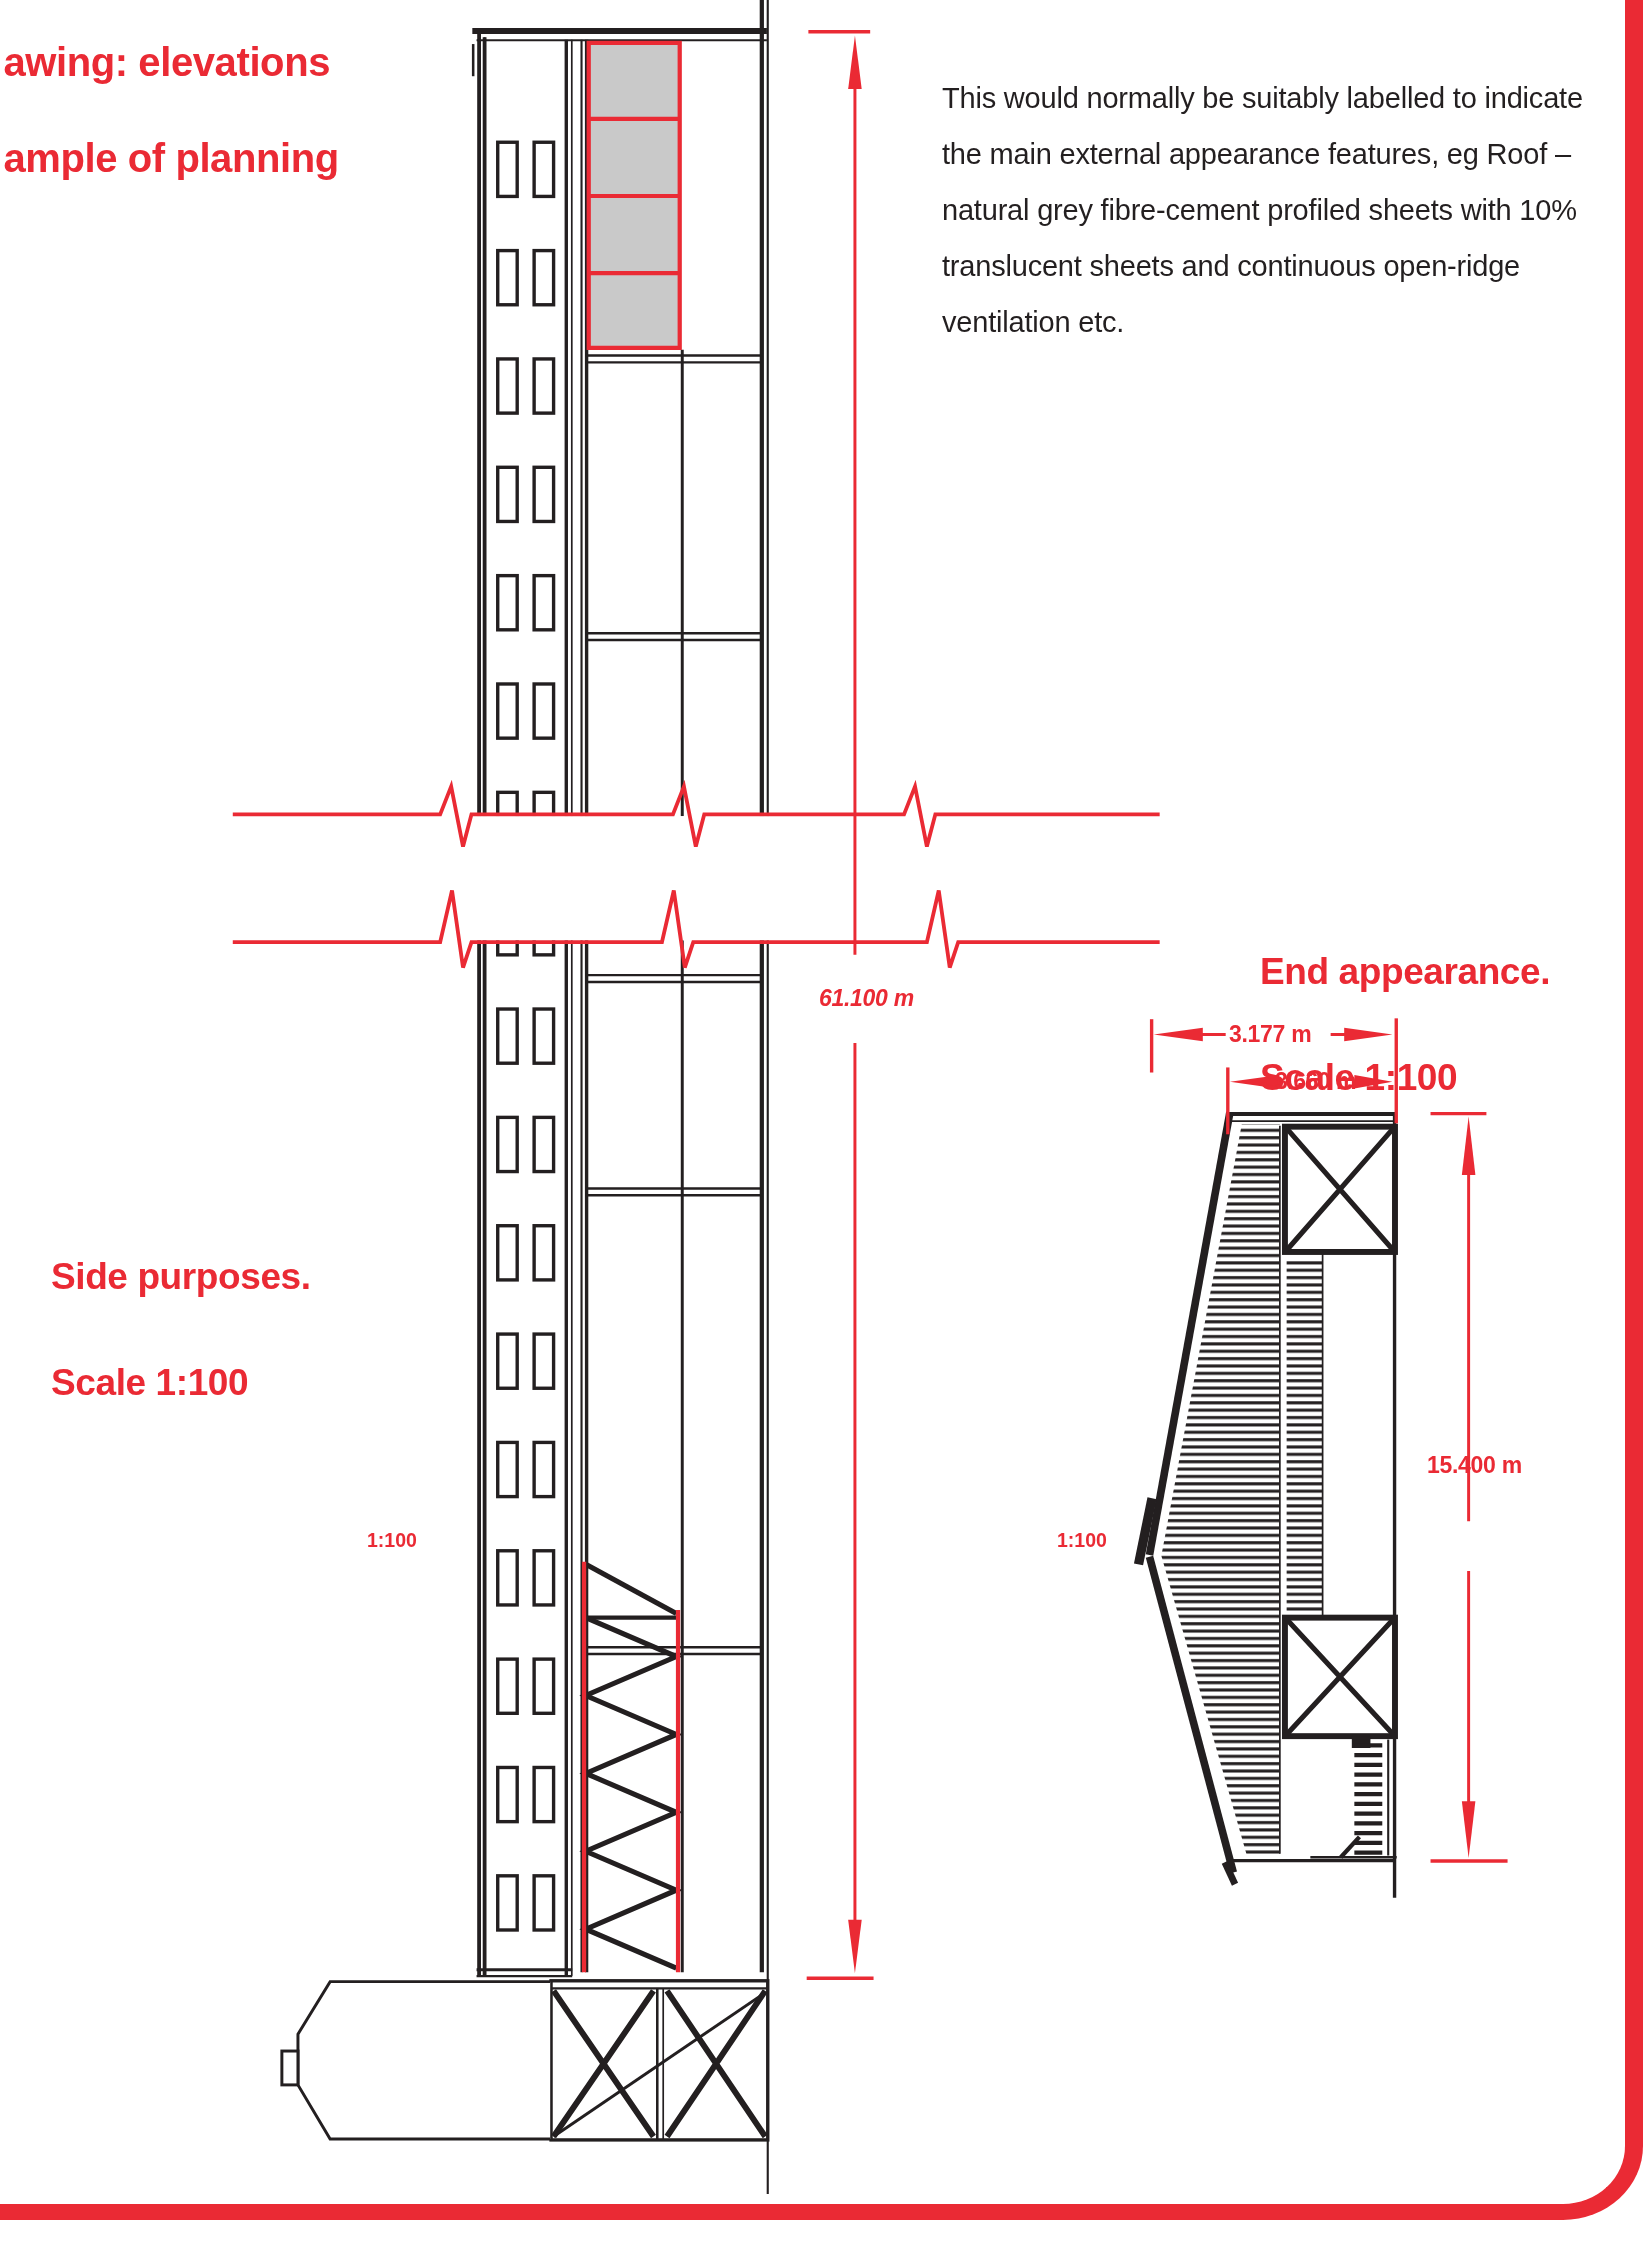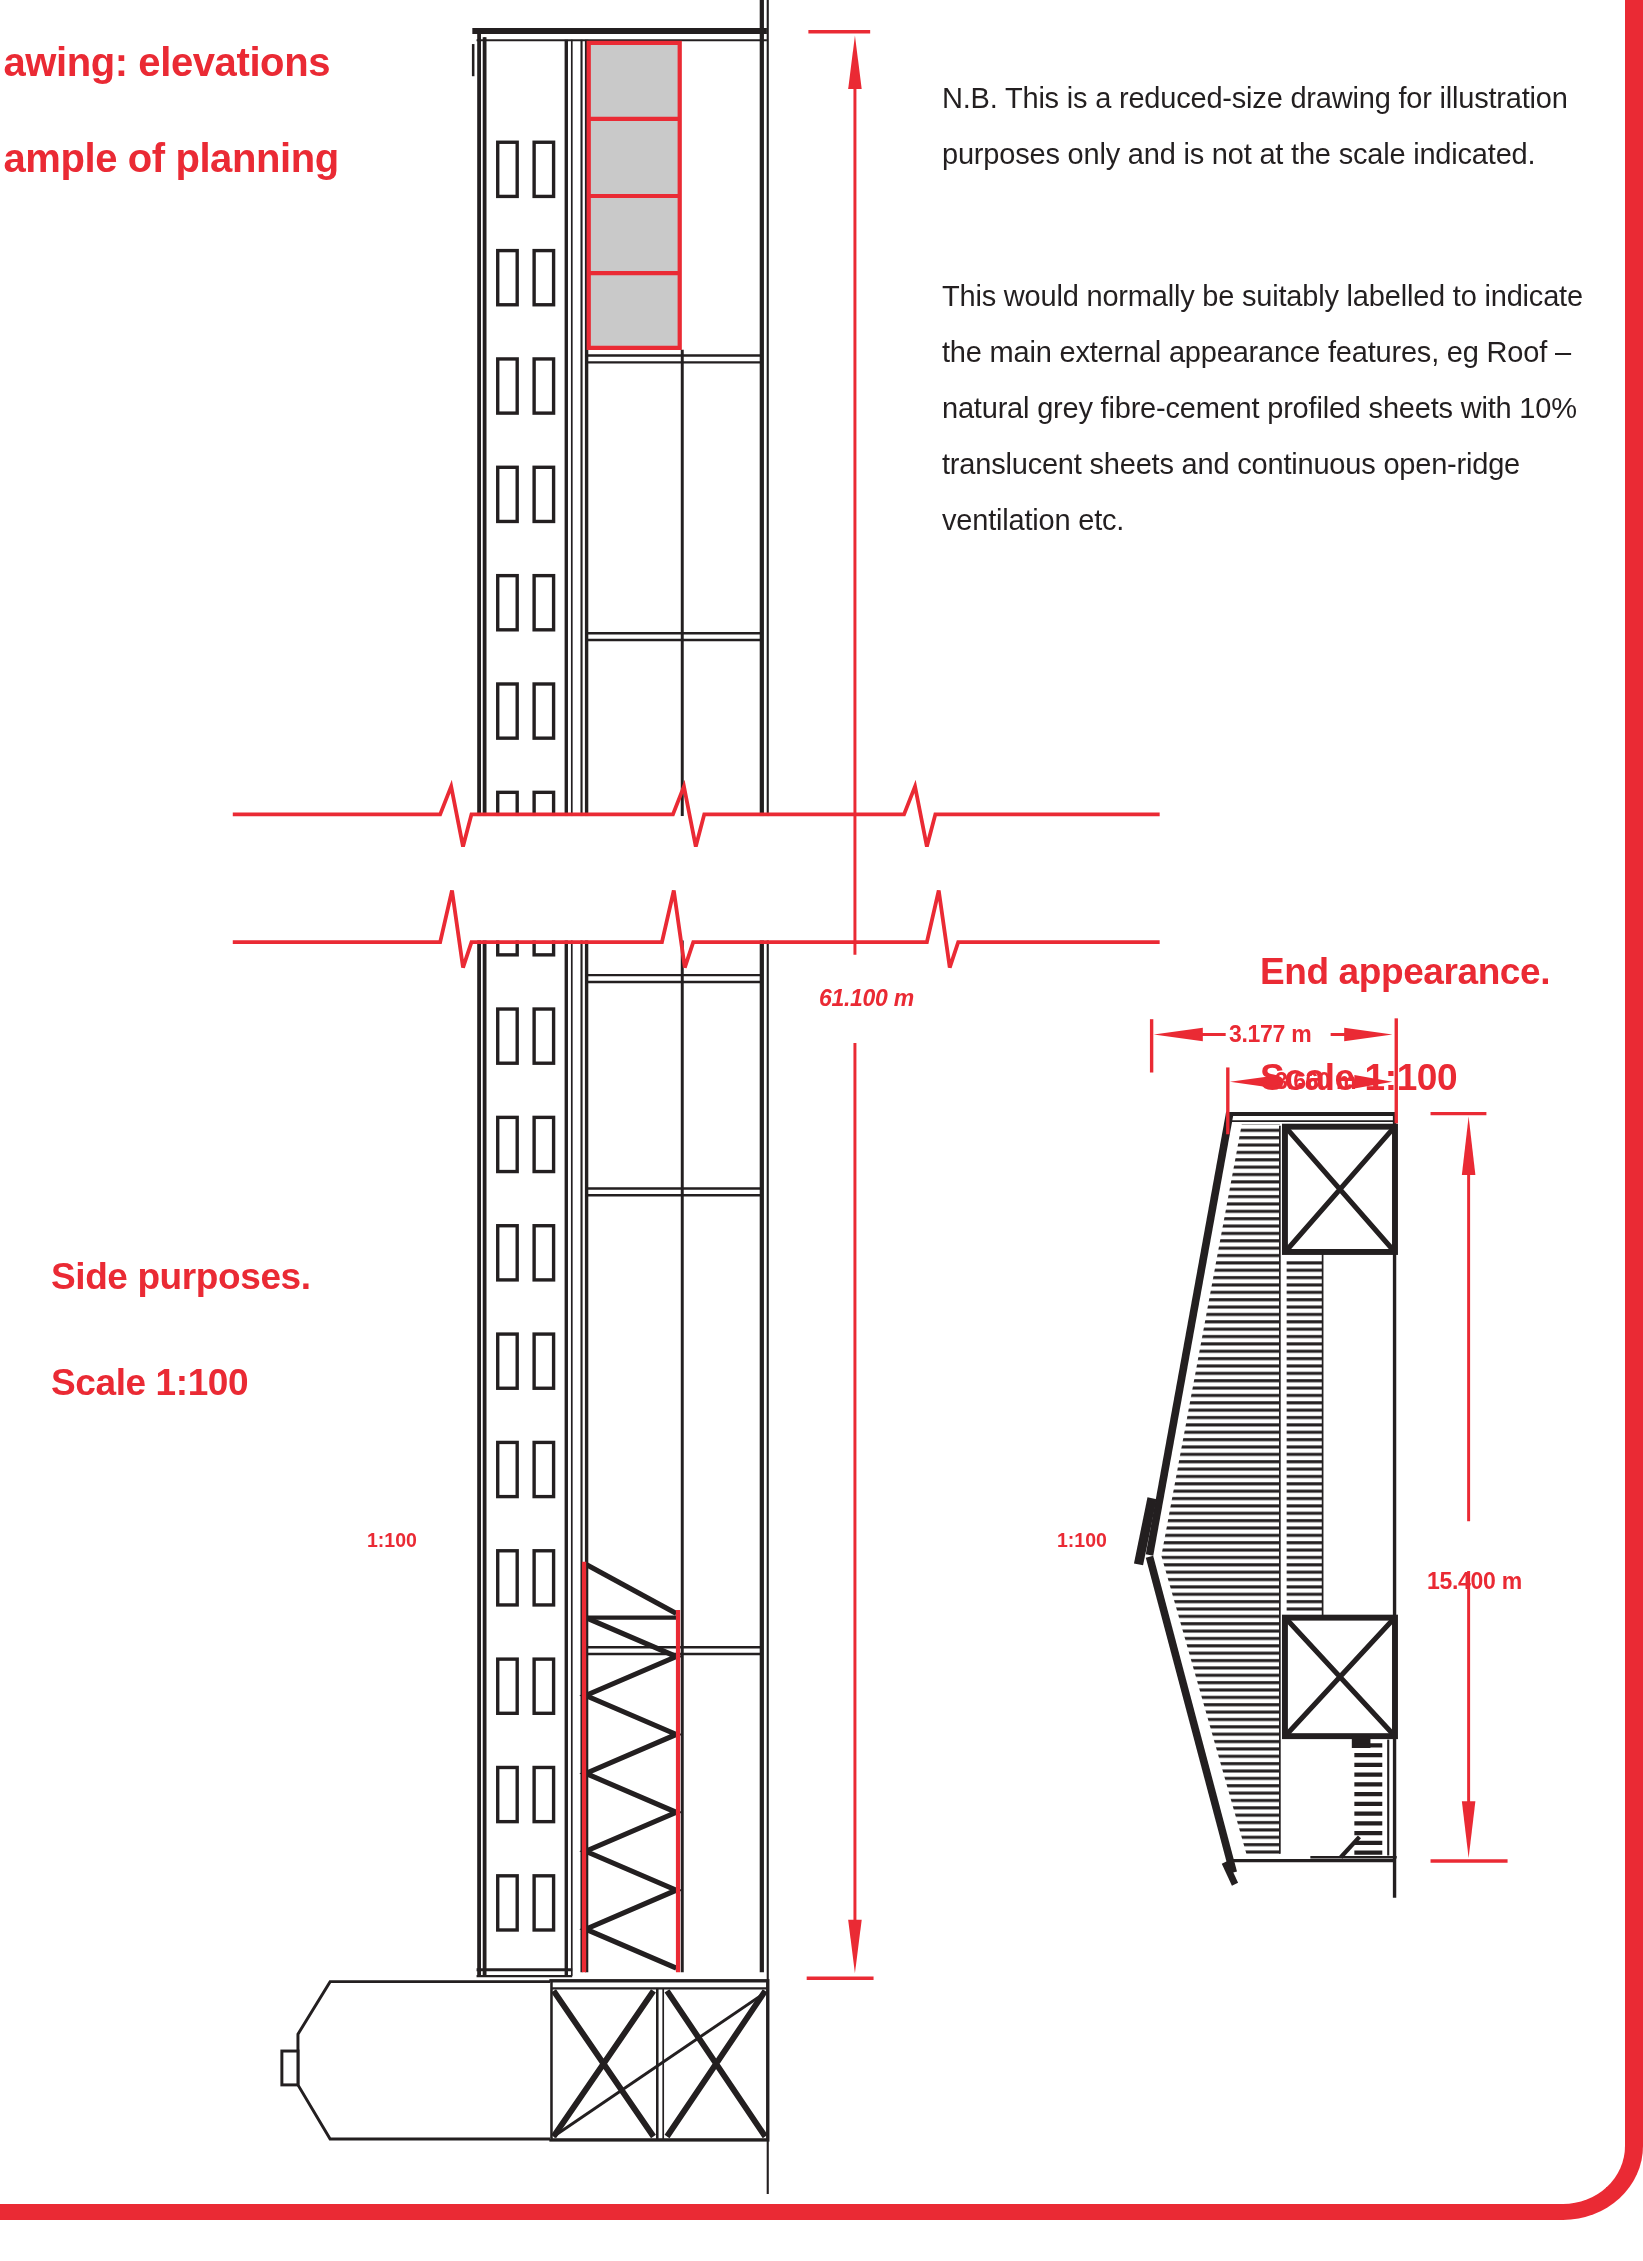--- a/index.html
+++ b/index.html
@@ -24,21 +24,21 @@
   .note p{margin:0 0 30.5px 0;}
   .elev-label{font-size:37px;font-weight:bold;line-height:53px;color:var(--red);
               letter-spacing:-0.4px;}
   .side-label{left:51px;top:1197px;}
   .end-label{left:1260px;top:892px;}
   .dim{font-size:23px;font-weight:bold;color:var(--red);letter-spacing:-0.3px;}
   .scale-tag{font-size:19.5px;font-weight:bold;color:var(--red);}
   .d61{left:819px;top:985px;font-style:italic;}
   .d5296{left:1229px;top:1021px;}
   .d3660{left:1275px;top:1068px;letter-spacing:-0.5px;}
-  .d15400{left:1427px;top:1568px;}
+  .d15400{left:1427px;top:1452px;}
   .s1100-left{left:367px;top:1529px;}
   .s1100-right{left:1057px;top:1529px;}
 </style>
 </head>
 <body>
 
 <svg class="drawing abs" width="1643" height="2261" viewBox="0 0 1941 2671">
   <defs>
     <pattern id="hatch" width="12" height="8.7" patternUnits="userSpaceOnUse">
       <rect width="12" height="8.7" fill="#ffffff"></rect>
@@ -198,21 +198,20 @@
 </svg>
 
 <div class="abs frame"></div>
 
 <div class="abs txt heading">
   <div>awing: elevations</div>
   <div>ample of planning</div>
 </div>
 
 <div class="abs txt note">
-  <p>N.B. This is a reduced-size drawing for illustration purposes only and is not at the scale indicated.</p>
   <p>This would normally be suitably labelled to indicate the main external appearance features, eg Roof – natural grey fibre-cement profiled sheets with 10% translucent sheets and continuous open-ridge ventilation etc.</p>
 </div>
 
 <div class="abs txt elev-label side-label">
   <div>Side purposes.</div>
   <div>Scale 1:100</div>
 </div>
 
 <div class="abs txt elev-label end-label">
   <div>End appearance.</div>

